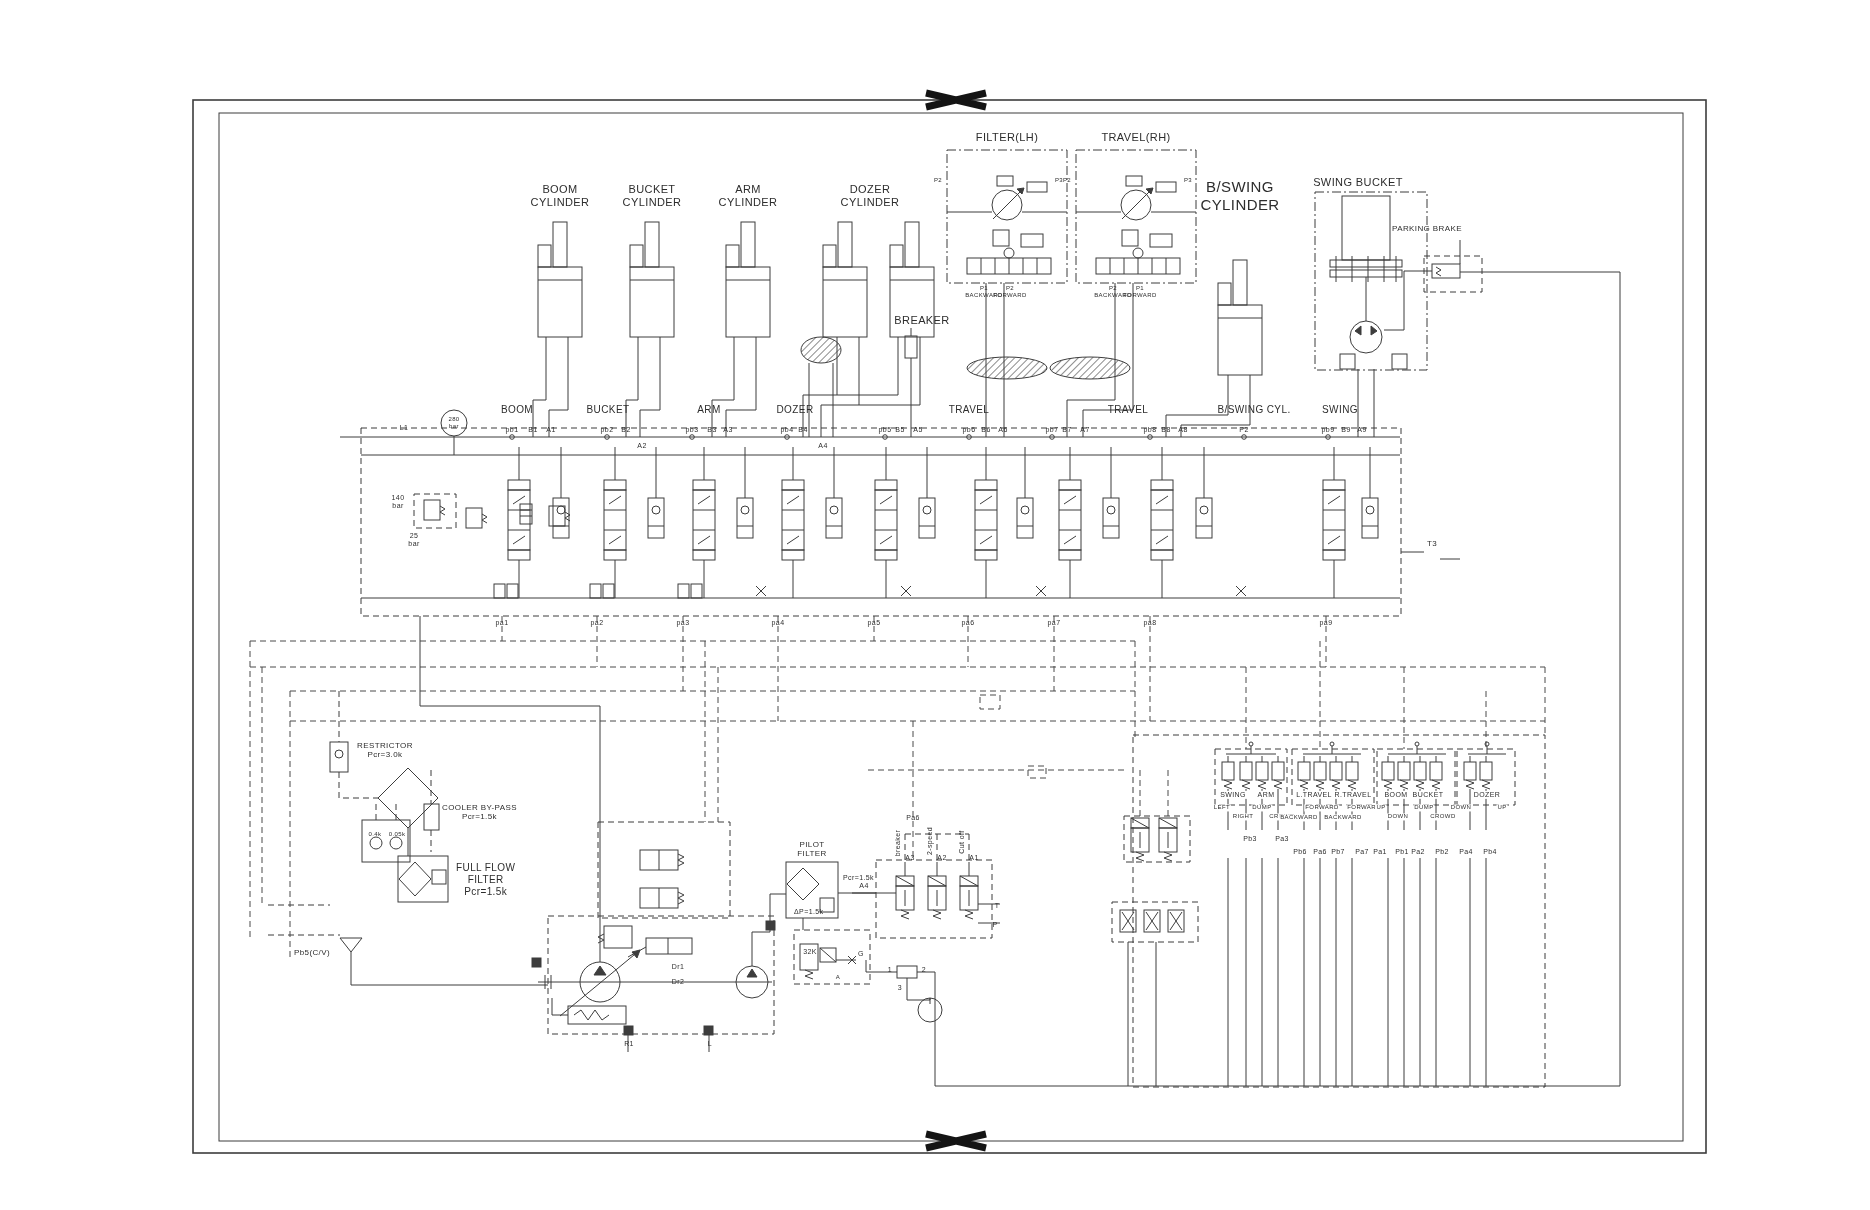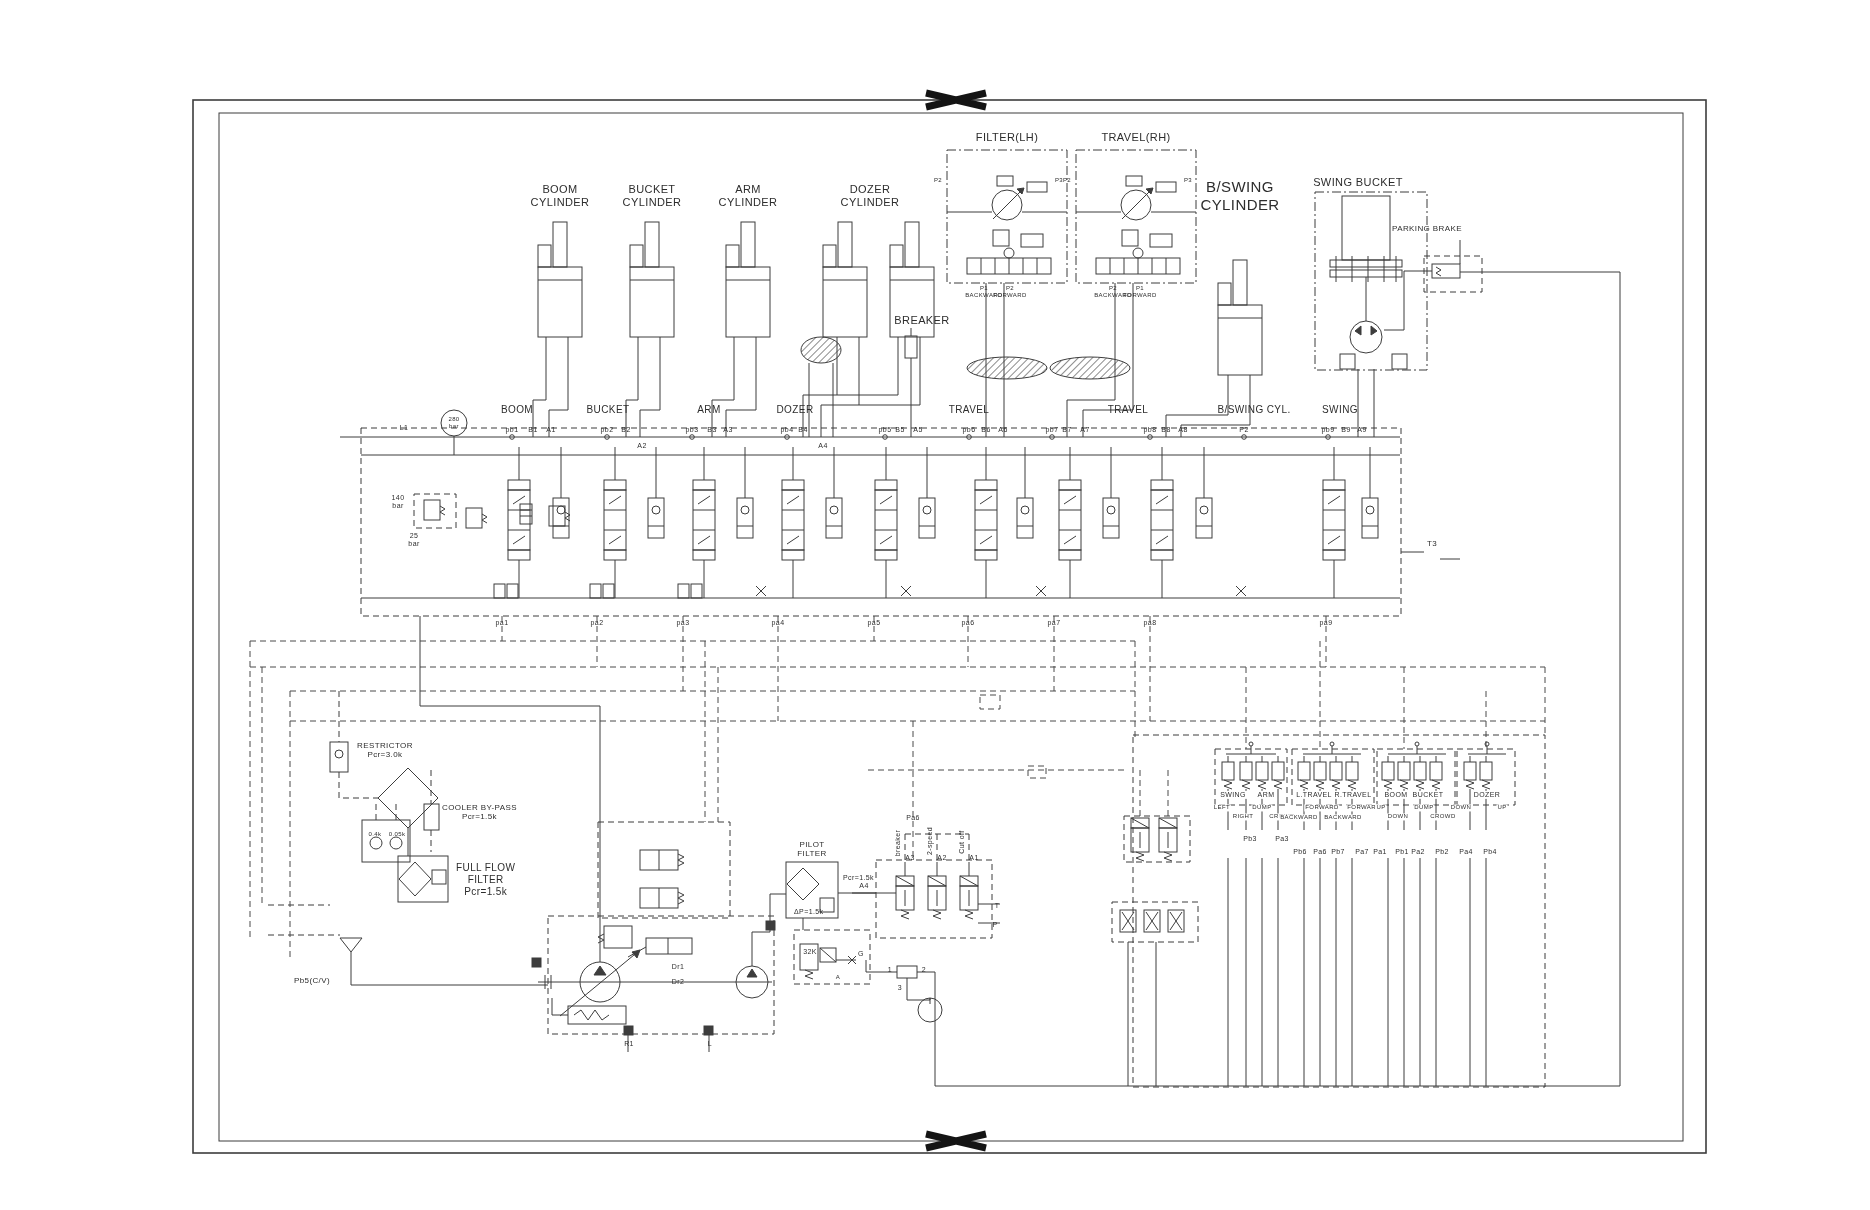--- a/index.html
+++ b/index.html
@@ -431,21 +431,21 @@
     <div class="lbl" style="left: 1326px; top: 623px; font-size: 7px;">pa9</div>
     <div class="lbl la" style="left: 357px; top: 750px; font-size: 8px;">RESTRICTOR
 Pcr=3.0k</div>
     <div class="lbl la" style="left: 442px; top: 812px; font-size: 8px;">COOLER BY-PASS
 Pcr=1.5k</div>
     <div class="lbl la" style="left: 456px; top: 880px; font-size: 10px;">FULL FLOW
 FILTER
 Pcr=1.5k</div>
     <div class="lbl" style="left: 375px; top: 835px; font-size: 6px;">0.4k</div>
     <div class="lbl" style="left: 397px; top: 835px; font-size: 6px;">0.05k</div>
-    <div class="lbl" style="left: 312px; top: 953px; font-size: 8px; margin-top: 28px;">Pb5(C/V)</div>
+    <div class="lbl" style="left: 312px; top: 953px; font-size: 8px;">Pb5(C/V)</div>
     <div class="lbl" style="left: 678px; top: 967px; font-size: 7px;">Dr1</div>
     <div class="lbl" style="left: 678px; top: 982px; font-size: 7px;">Dr2</div>
     <div class="lbl" style="left: 629px; top: 1044px; font-size: 7px;">R1</div>
     <div class="lbl" style="left: 710px; top: 1044px; font-size: 7px;">L</div>
     <div class="lbl" style="left: 812px; top: 849px; font-size: 8px;">PILOT
 FILTER</div>
     <div class="lbl la" style="left: 843px; top: 878px; font-size: 7px;">Pcr=1.5k</div>
     <div class="lbl la" style="left: 794px; top: 912px; font-size: 7px;">ΔP=1.5k</div>
     <div class="lbl" style="left: 913px; top: 818px; font-size: 7px;">Pa6</div>
     <div class="lbl v" style="left: 898px; top: 843px; font-size: 7px;">breaker</div>

